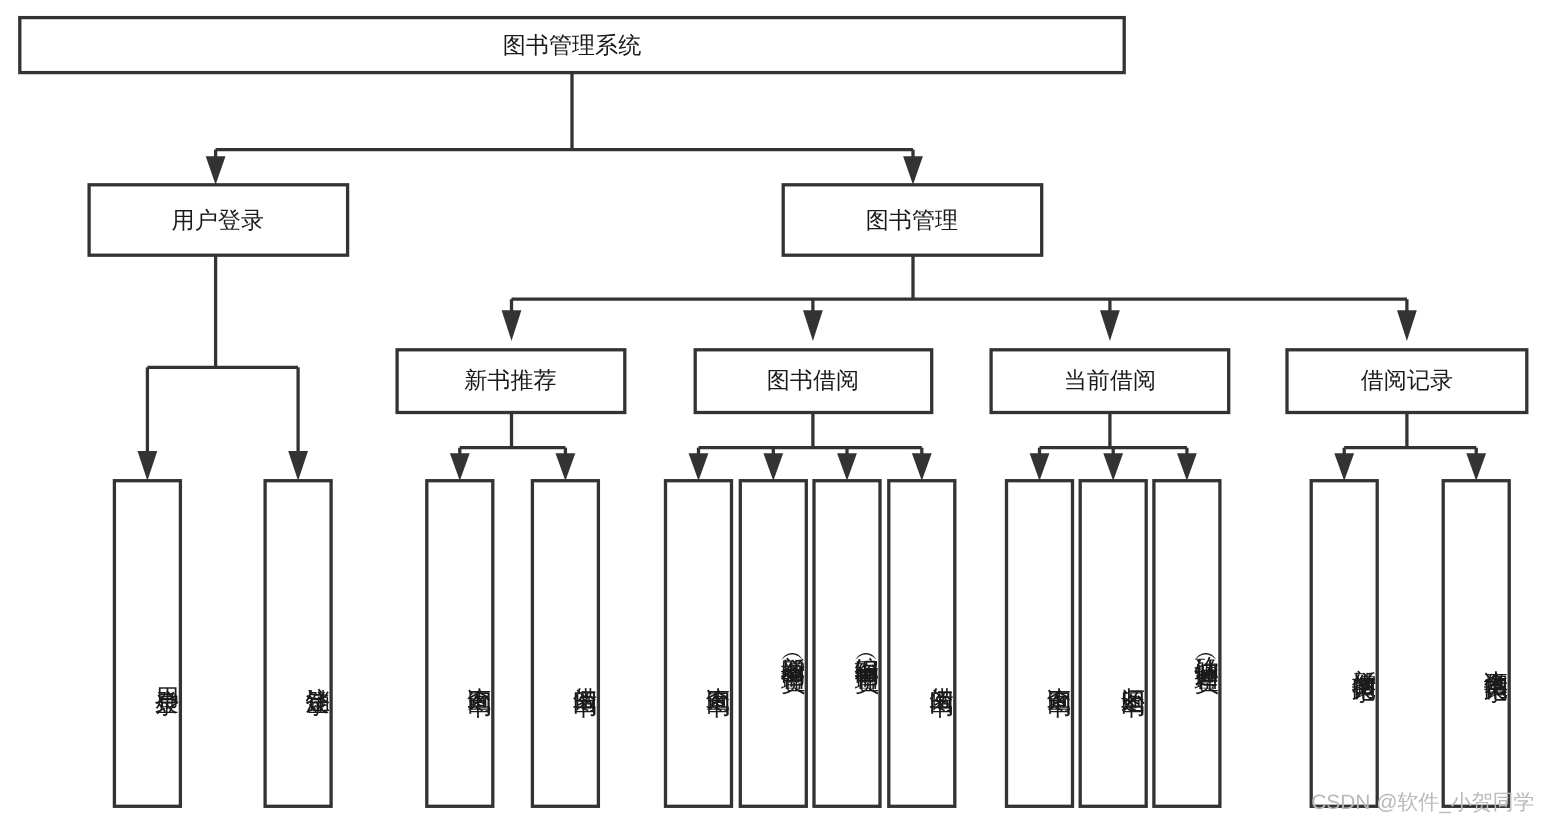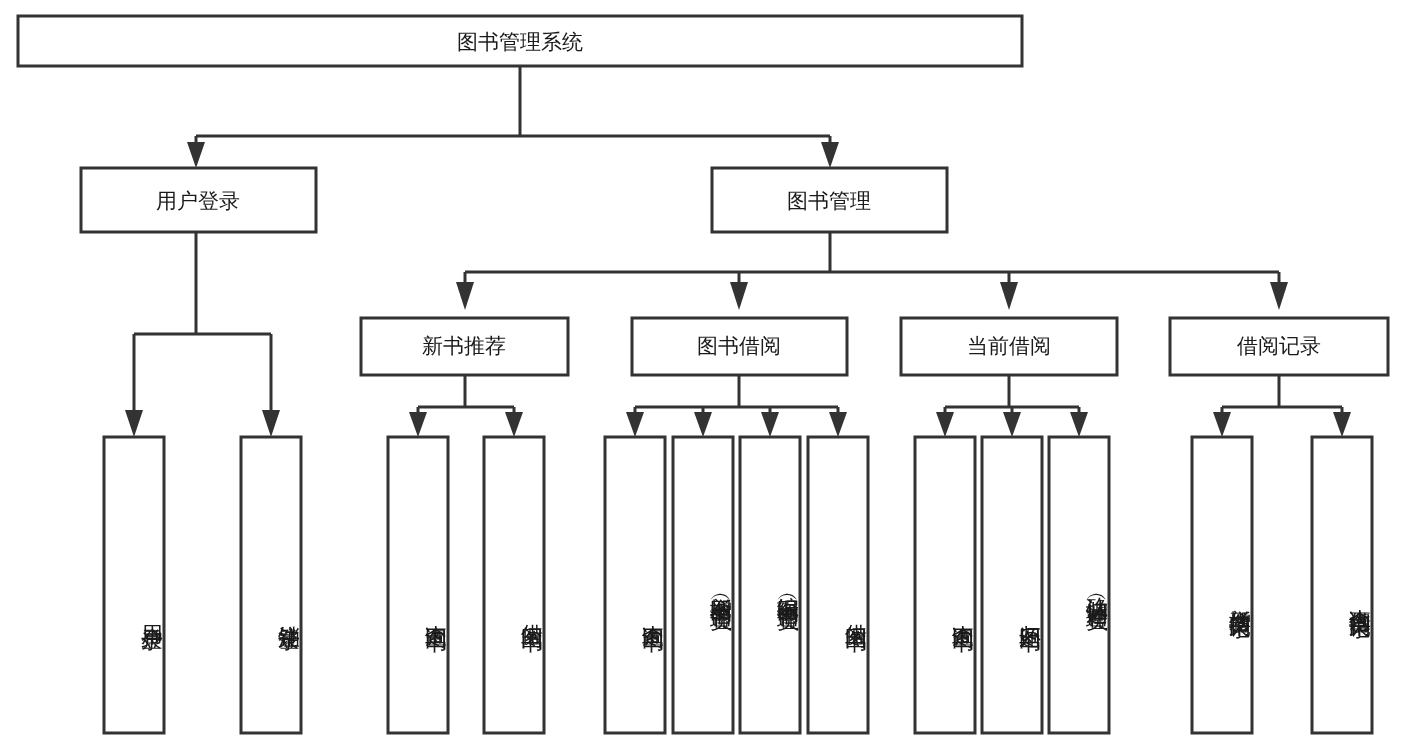--- a/index.html
+++ b/index.html
@@ -221,14 +221,15 @@
   <div class="node-label-v" style="left:740px; top:444px; width:60px; height:287px;">编辑图书（管理员）</div>
   <div class="node-label-v" style="left:808px; top:491px; width:60px; height:240px;">借阅图书</div>
 
   <div class="node-label-v" style="left:915px; top:491px; width:60px; height:240px;">查询图书</div>
   <div class="node-label-v" style="left:982px; top:491px; width:60px; height:240px;">归还图书</div>
   <div class="node-label-v" style="left:1049px; top:444px; width:60px; height:287px;">确认归还（管理员）</div>
 
   <div class="node-label-v" style="left:1192px; top:466px; width:60px; height:262px;">新增借阅记录</div>
   <div class="node-label-v" style="left:1312px; top:466px; width:60px; height:262px;">查询借阅记录</div>
 
+  <div class="watermark" style="left:1192px; top:716px;">CSDN @软件_小贺同学</div>
 
 </div>
 
 </body></html>

